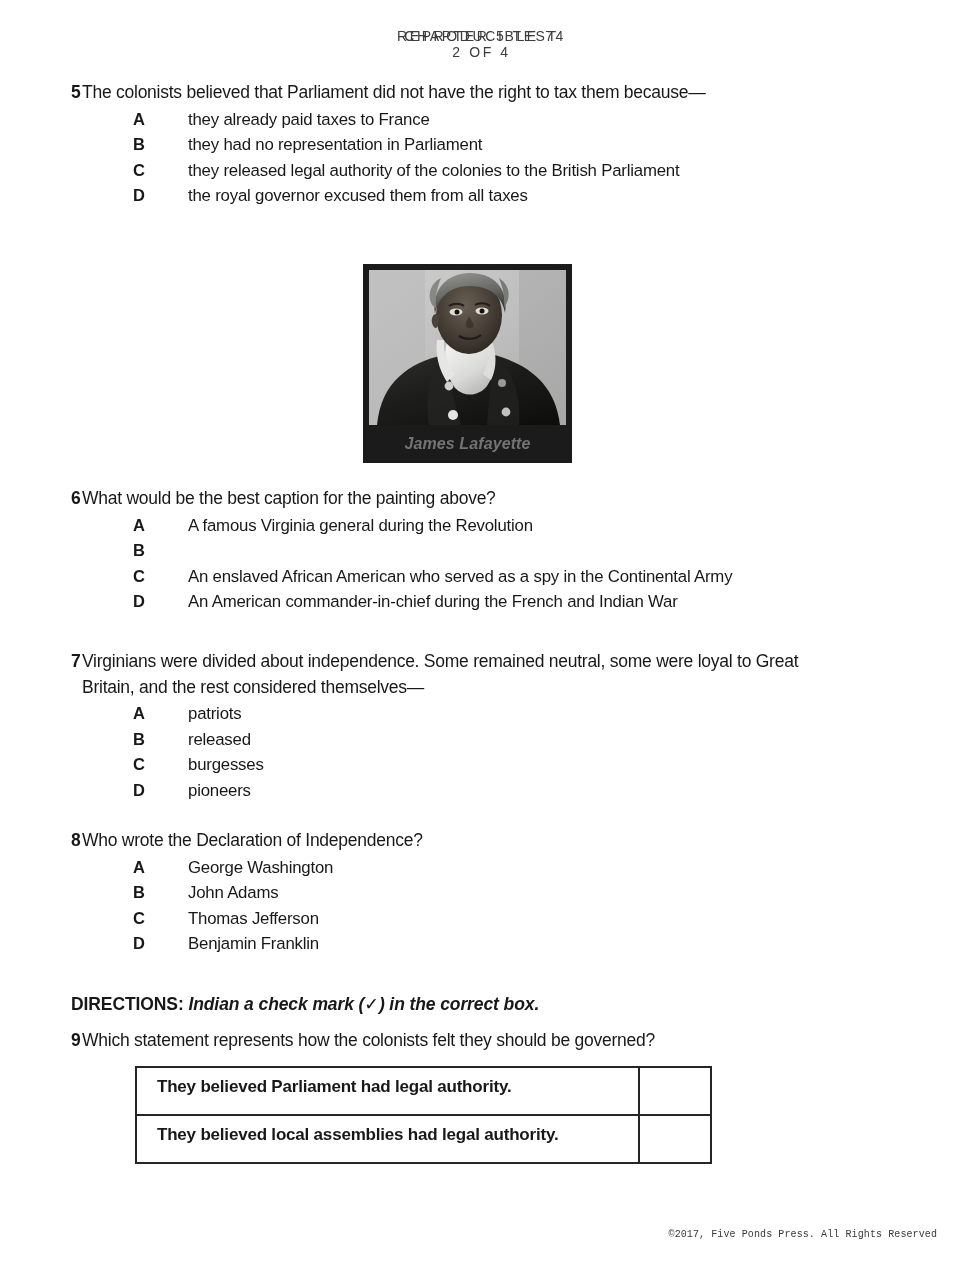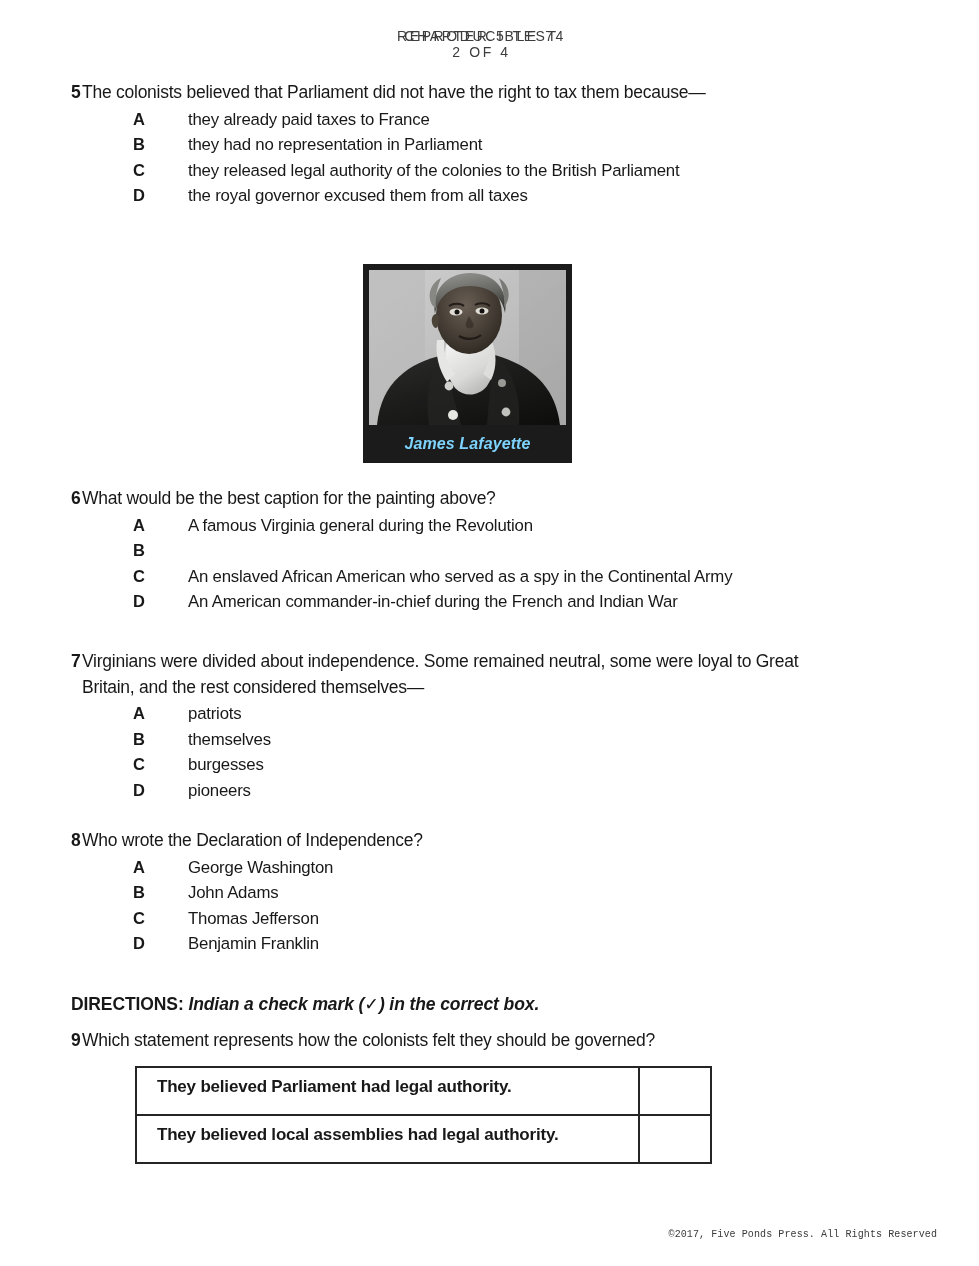--- a/index.html
+++ b/index.html
@@ -109,21 +109,21 @@
     height: 155px;
     position: relative;
     overflow: hidden;
     background: #c9c9c9;
   }
   .figure .plate svg { display: block; }
   .figcaption {
     height: 38px;
     line-height: 38px;
     text-align: center;
-    color: #7dd3fc;
+    color: #737373;
     font-style: italic;
     font-weight: bold;
     font-size: 16px;
     letter-spacing: 0.1px;
   }
 
   
   .directions {
     position: absolute;
     left: 71px;
@@ -308,21 +308,21 @@
       <div class="qnum">7</div>
       <div class="qstem" style="max-width:745px;">Virginians were divided about independence. Some remained neutral, some were loyal to Great Britain, and the rest considered themselves—</div>
     </div>
     <div class="choices">
       <div class="choice">
         <span class="ltr">A</span>
         <span class="ctext">patriots</span>
       </div>
       <div class="choice">
         <span class="ltr">B</span>
-        <span class="ctext">themselves</span>
+        <span class="ctext">released</span>
       </div>
       <div class="choice">
         <span class="ltr">C</span>
         <span class="ctext">burgesses</span>
       </div>
       <div class="choice">
         <span class="ltr">D</span>
         <span class="ctext">pioneers</span>
       </div>
     </div>

